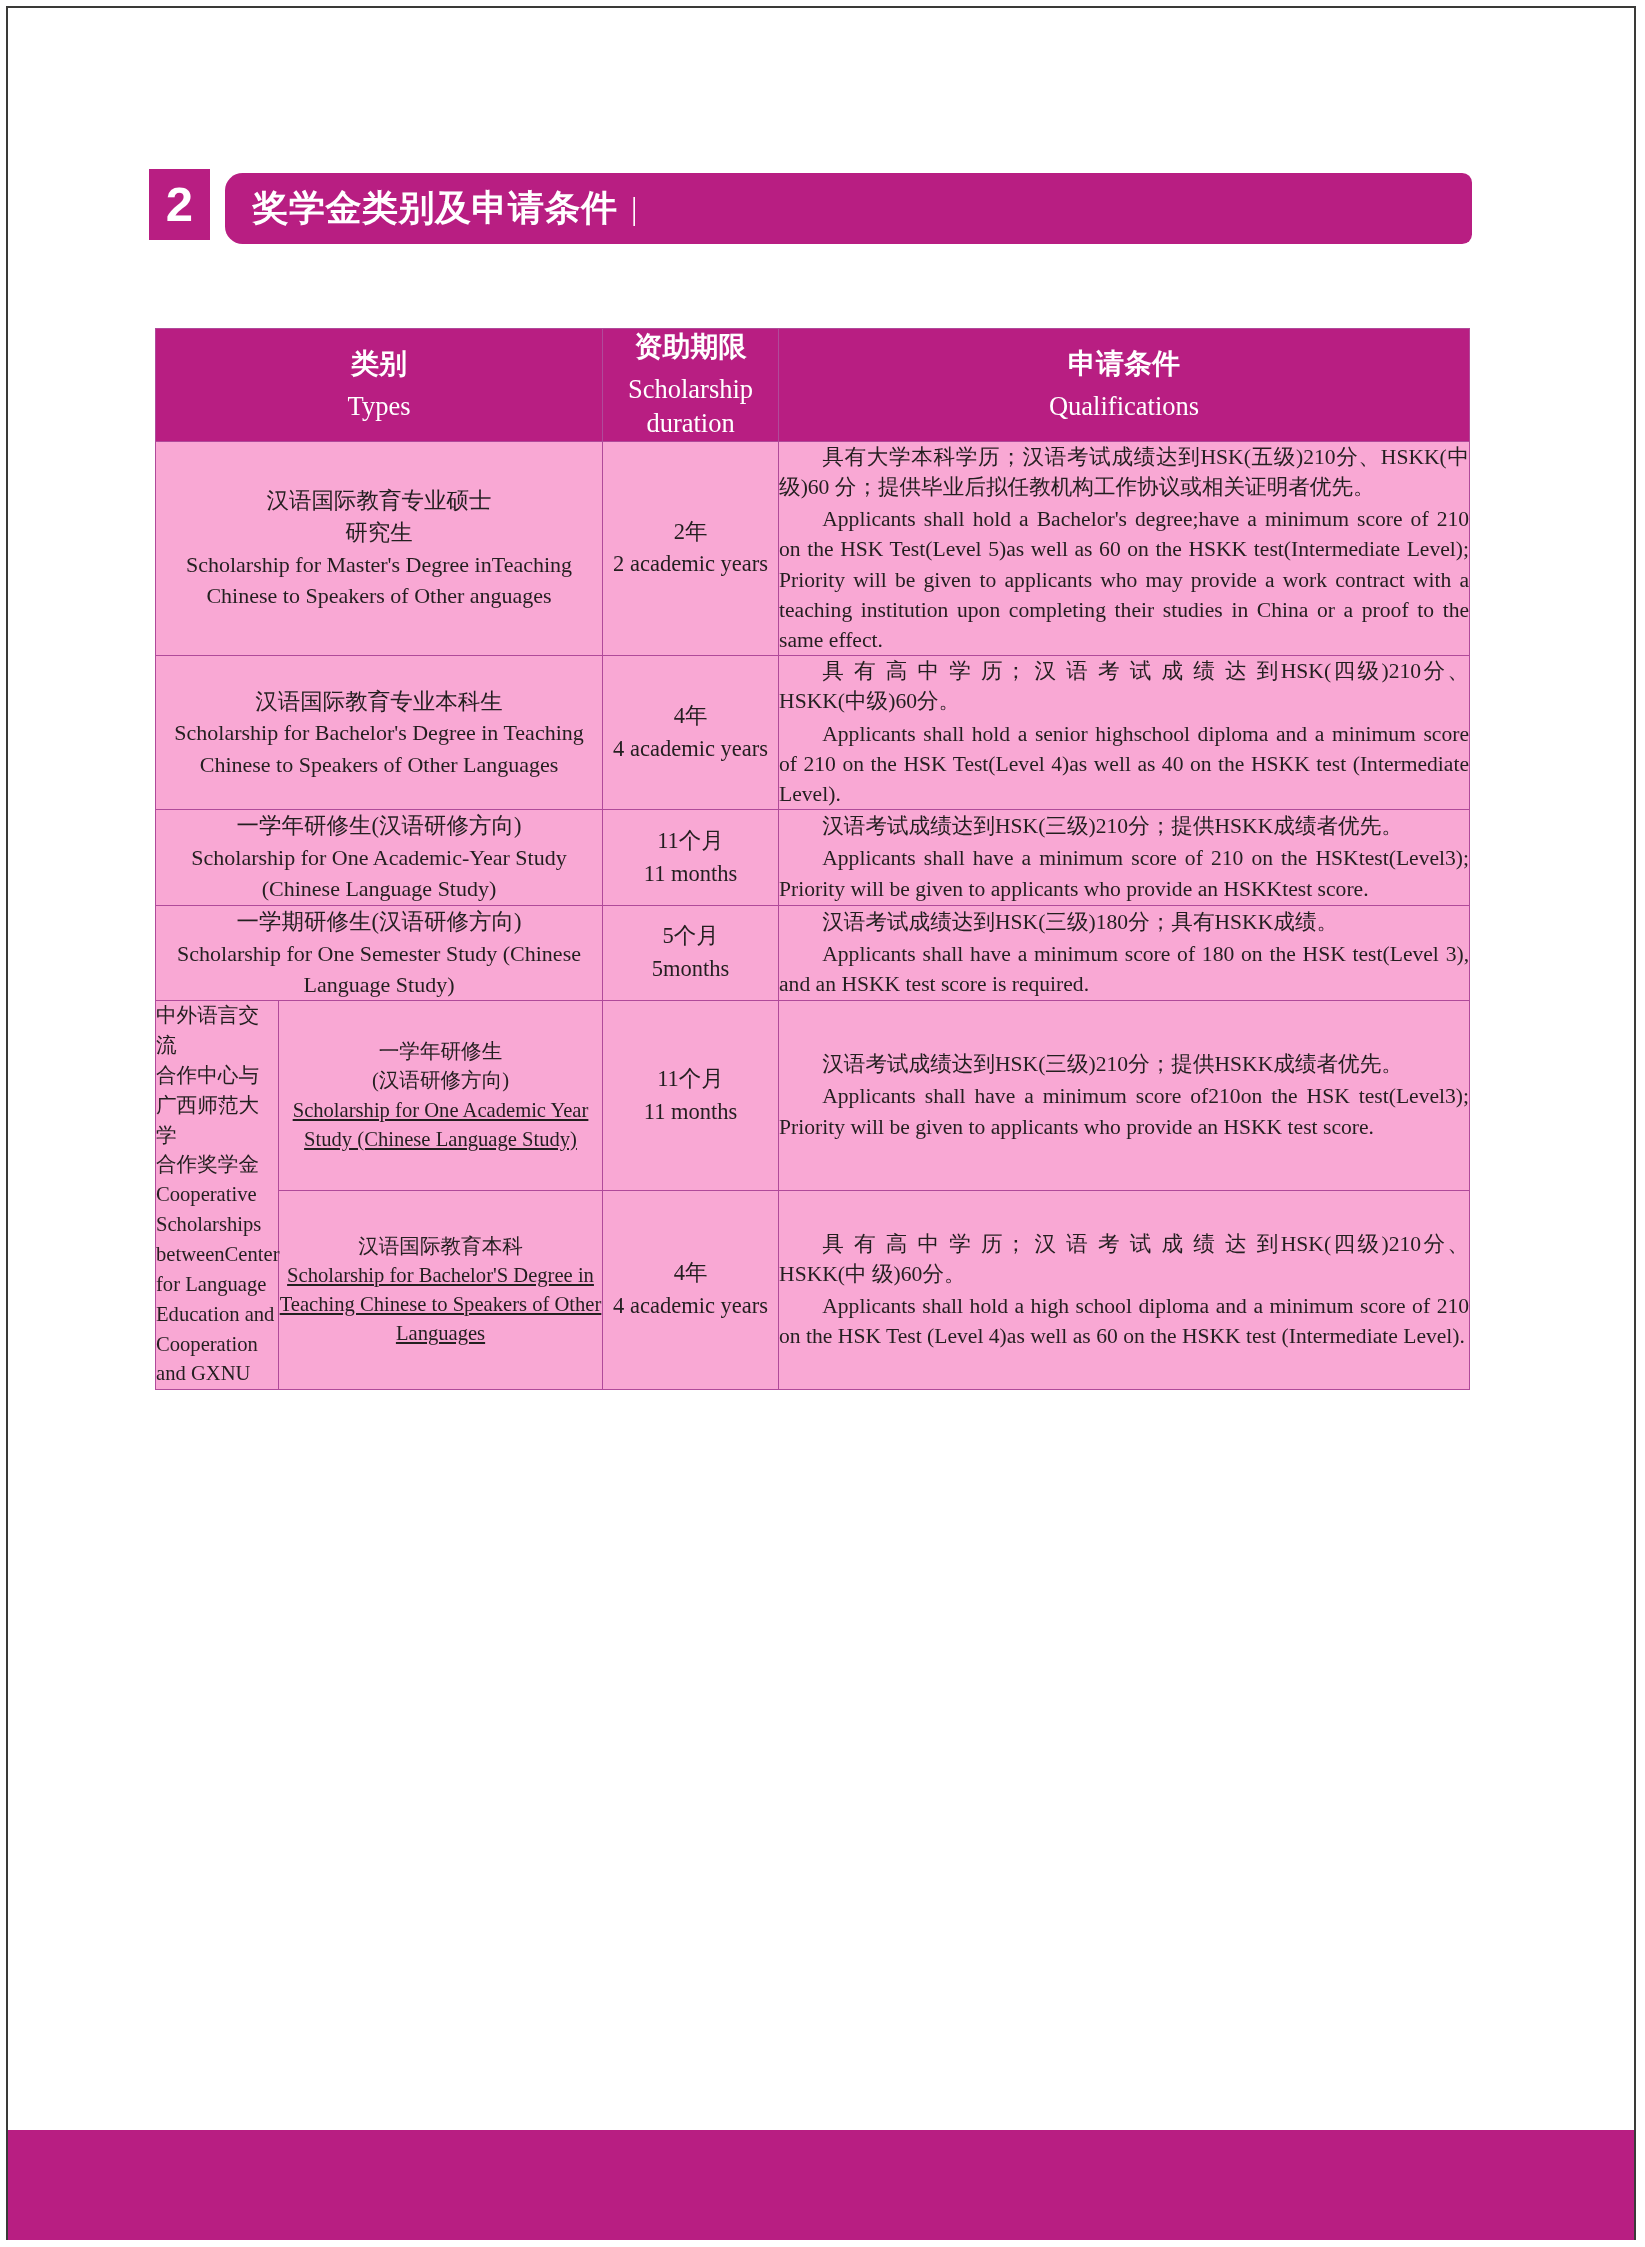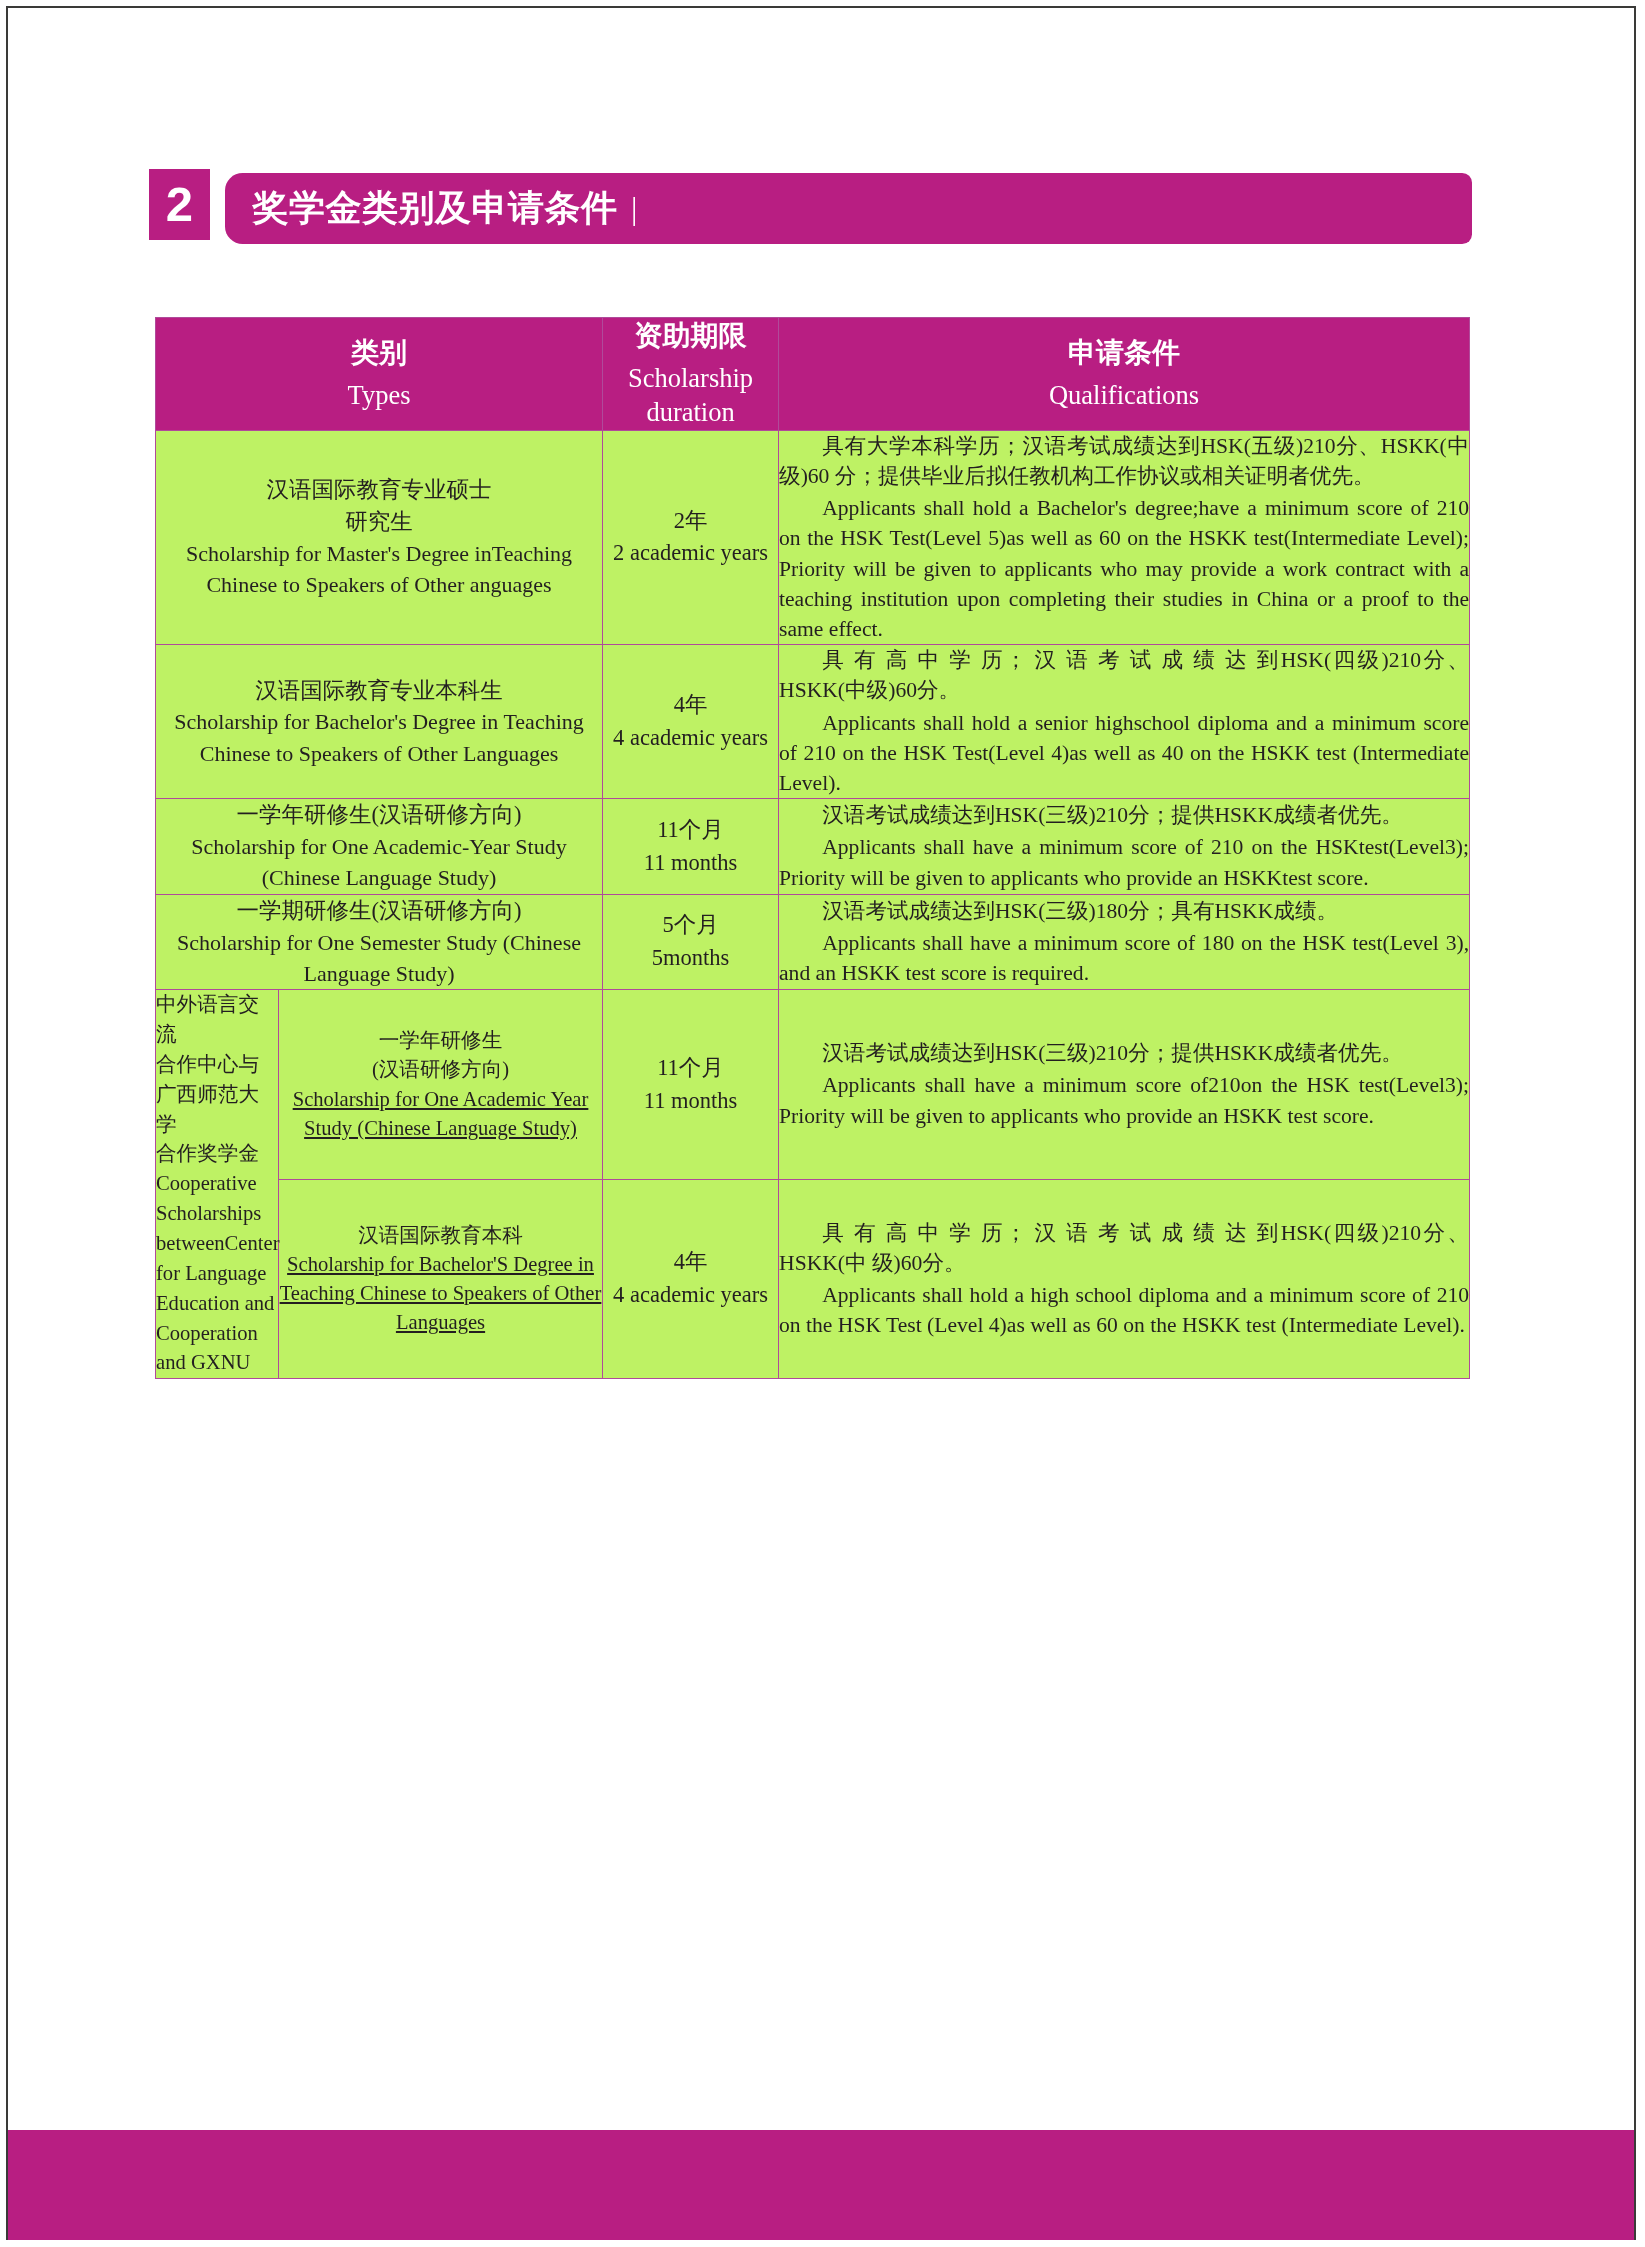--- a/index.html
+++ b/index.html
@@ -91,21 +91,21 @@
     color: #ffffff;
     font-weight: normal;
     font-size: 32px;
     padding: 0 13.7px;
   }
 
   
   .tbl-wrap {
     position: absolute;
     left: 155px;
-    top: 317px;
+    top: 328px;
     width: 1313px;
   }
   table.sch {
     border-collapse: collapse;
     width: 1313px;
     table-layout: fixed;
   }
   table.sch td, table.sch th {
     border: 1px solid #b04a9a;
     vertical-align: middle;
@@ -129,21 +129,21 @@
     display: block;
     font-size: 26.5px;
     line-height: 1.3;
     font-weight: normal;
   }
   .col-sep {
     border-left: 1px solid #e7b8d8 !important;
   }
 
   tbody td {
-    background: #bef264;
+    background: #f9a8d4;
     color: #231f20;
   }
   .cell-type {
     text-align: center;
     padding: 15.7px 13.7px;
     line-height: 1.42;
   }
   .cell-type .zh {
     font-size: 22.5px;
     display: block;

